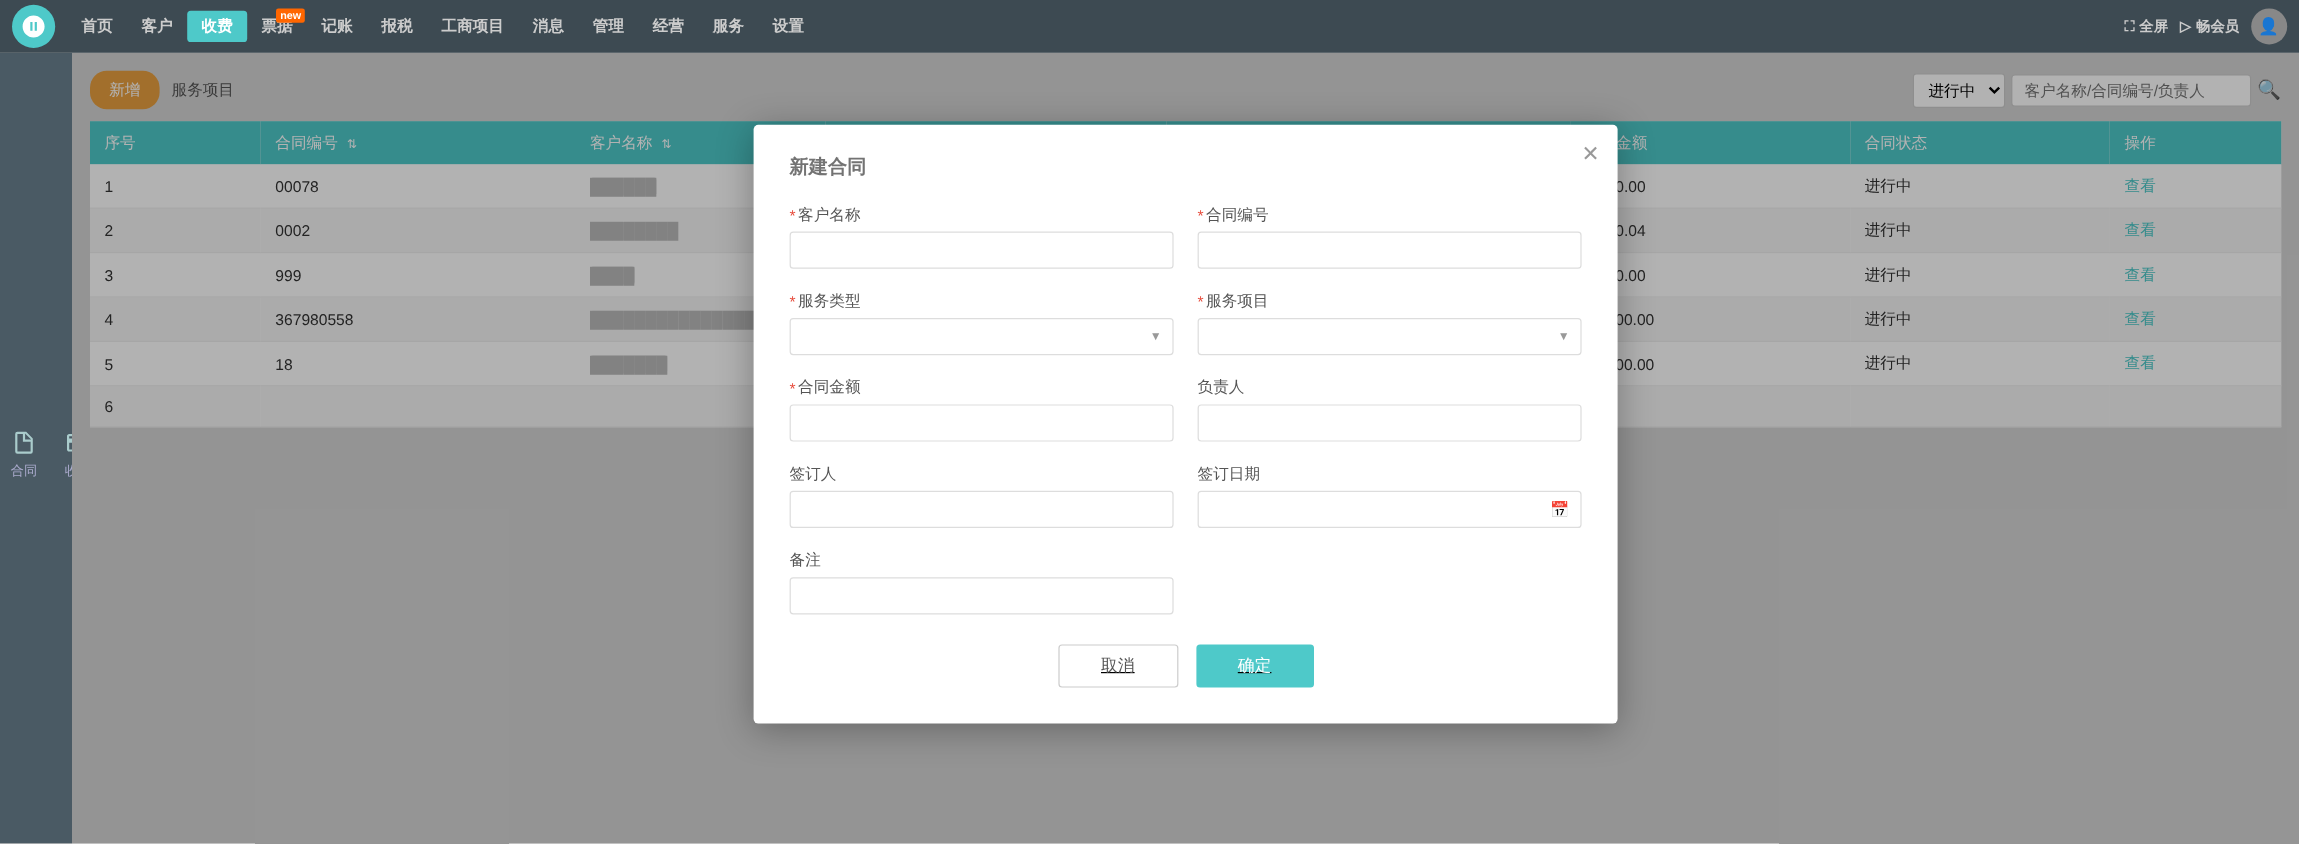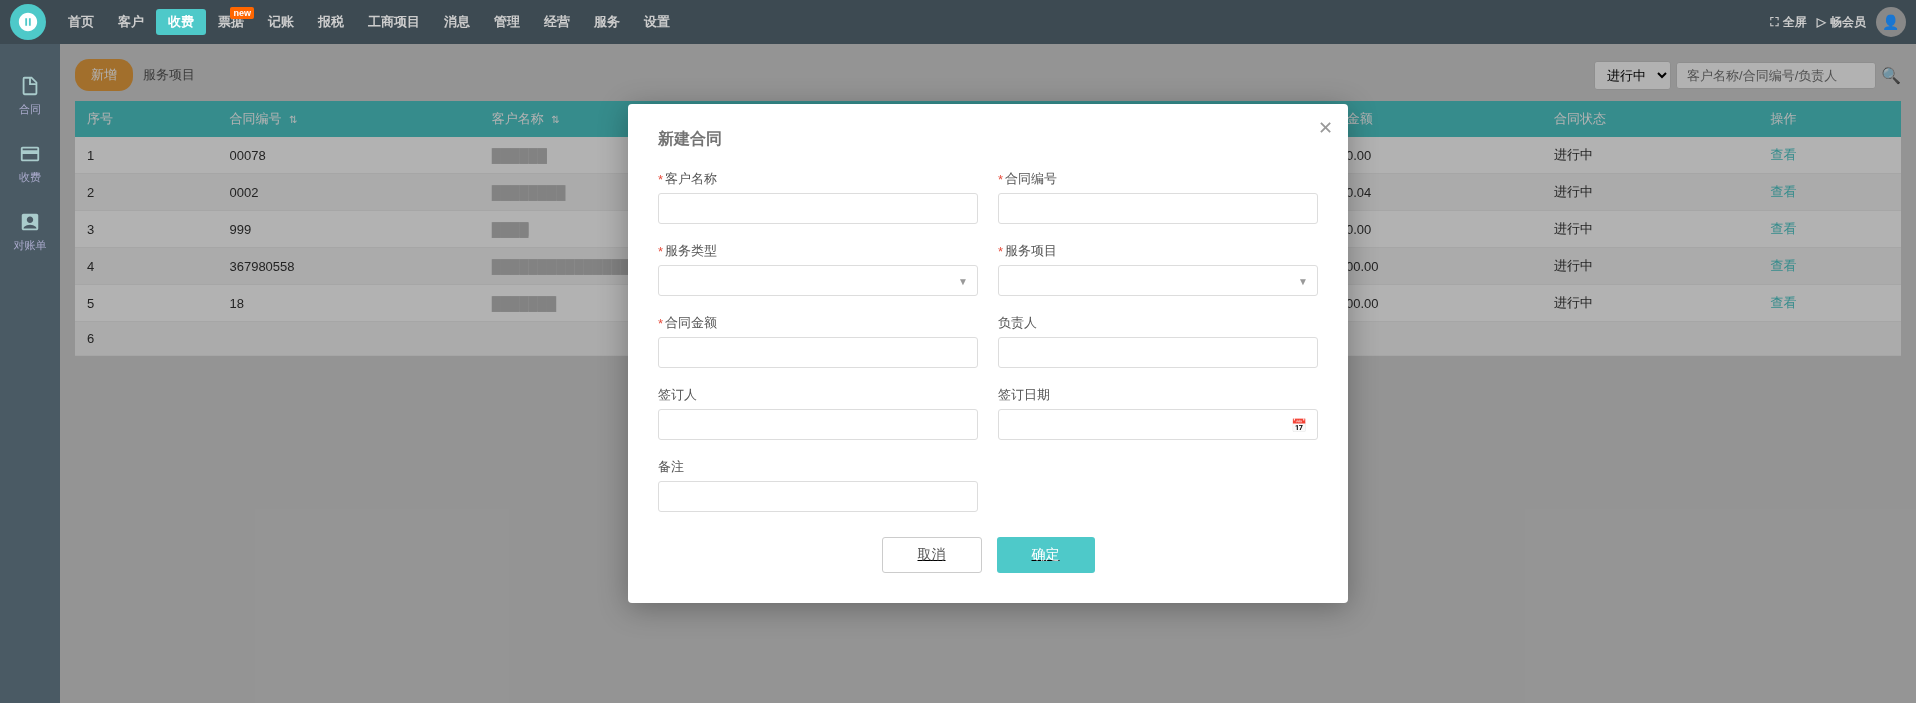--- a/index.html
+++ b/index.html
@@ -79,23 +79,23 @@
     .main-layout {
       display: flex;
       height: calc(100vh - 44px);
     }
 
     
     .sidebar {
       width: 60px;
       background: #4a5a64;
       display: flex;
-      flex-direction: column;
-      align-items: center;
-      padding-top: 20px;
+      flex-direction: row;
+      align-items: center;
+      padding-top: 10px;
       gap: 5px;
     }
     .sidebar-item {
       display: flex;
       flex-direction: column;
       align-items: center;
       padding: 10px 8px;
       cursor: pointer;
       color: #aac;
       font-size: 11px;

